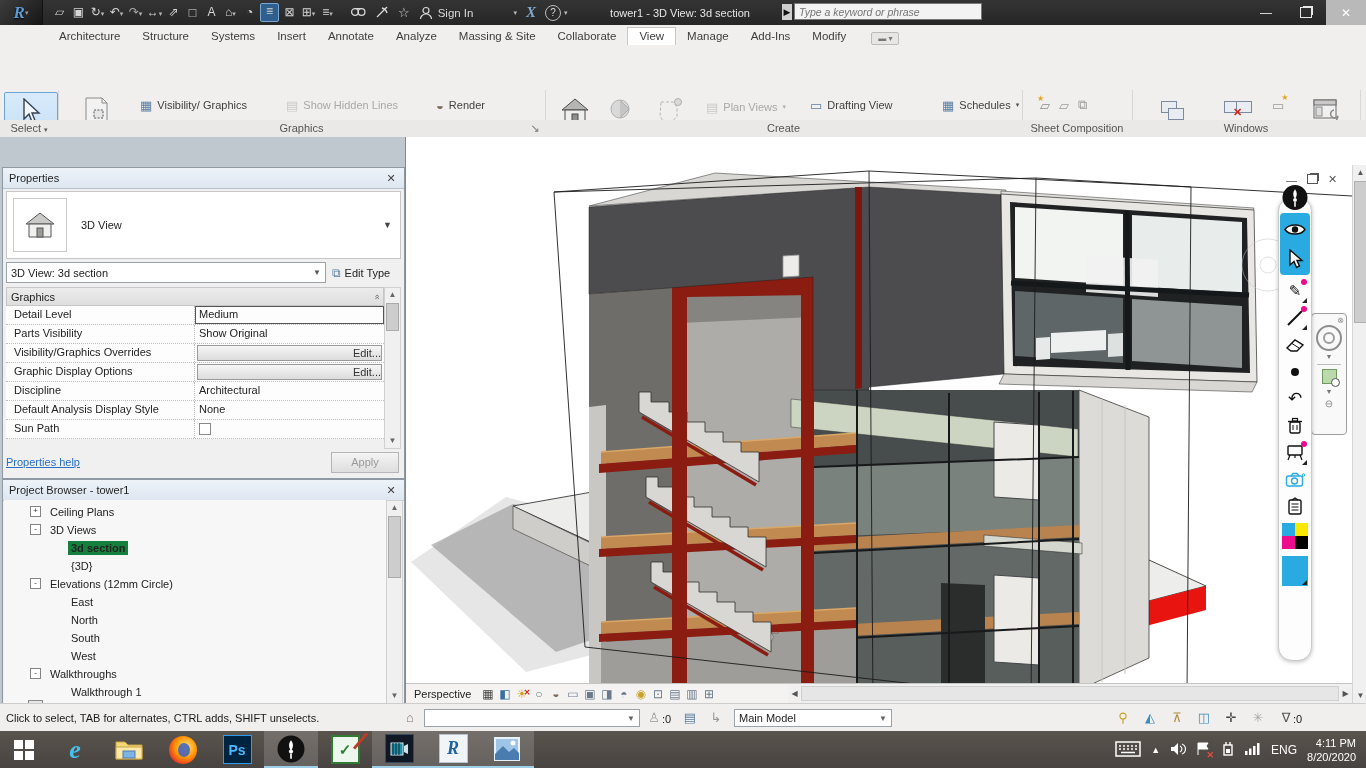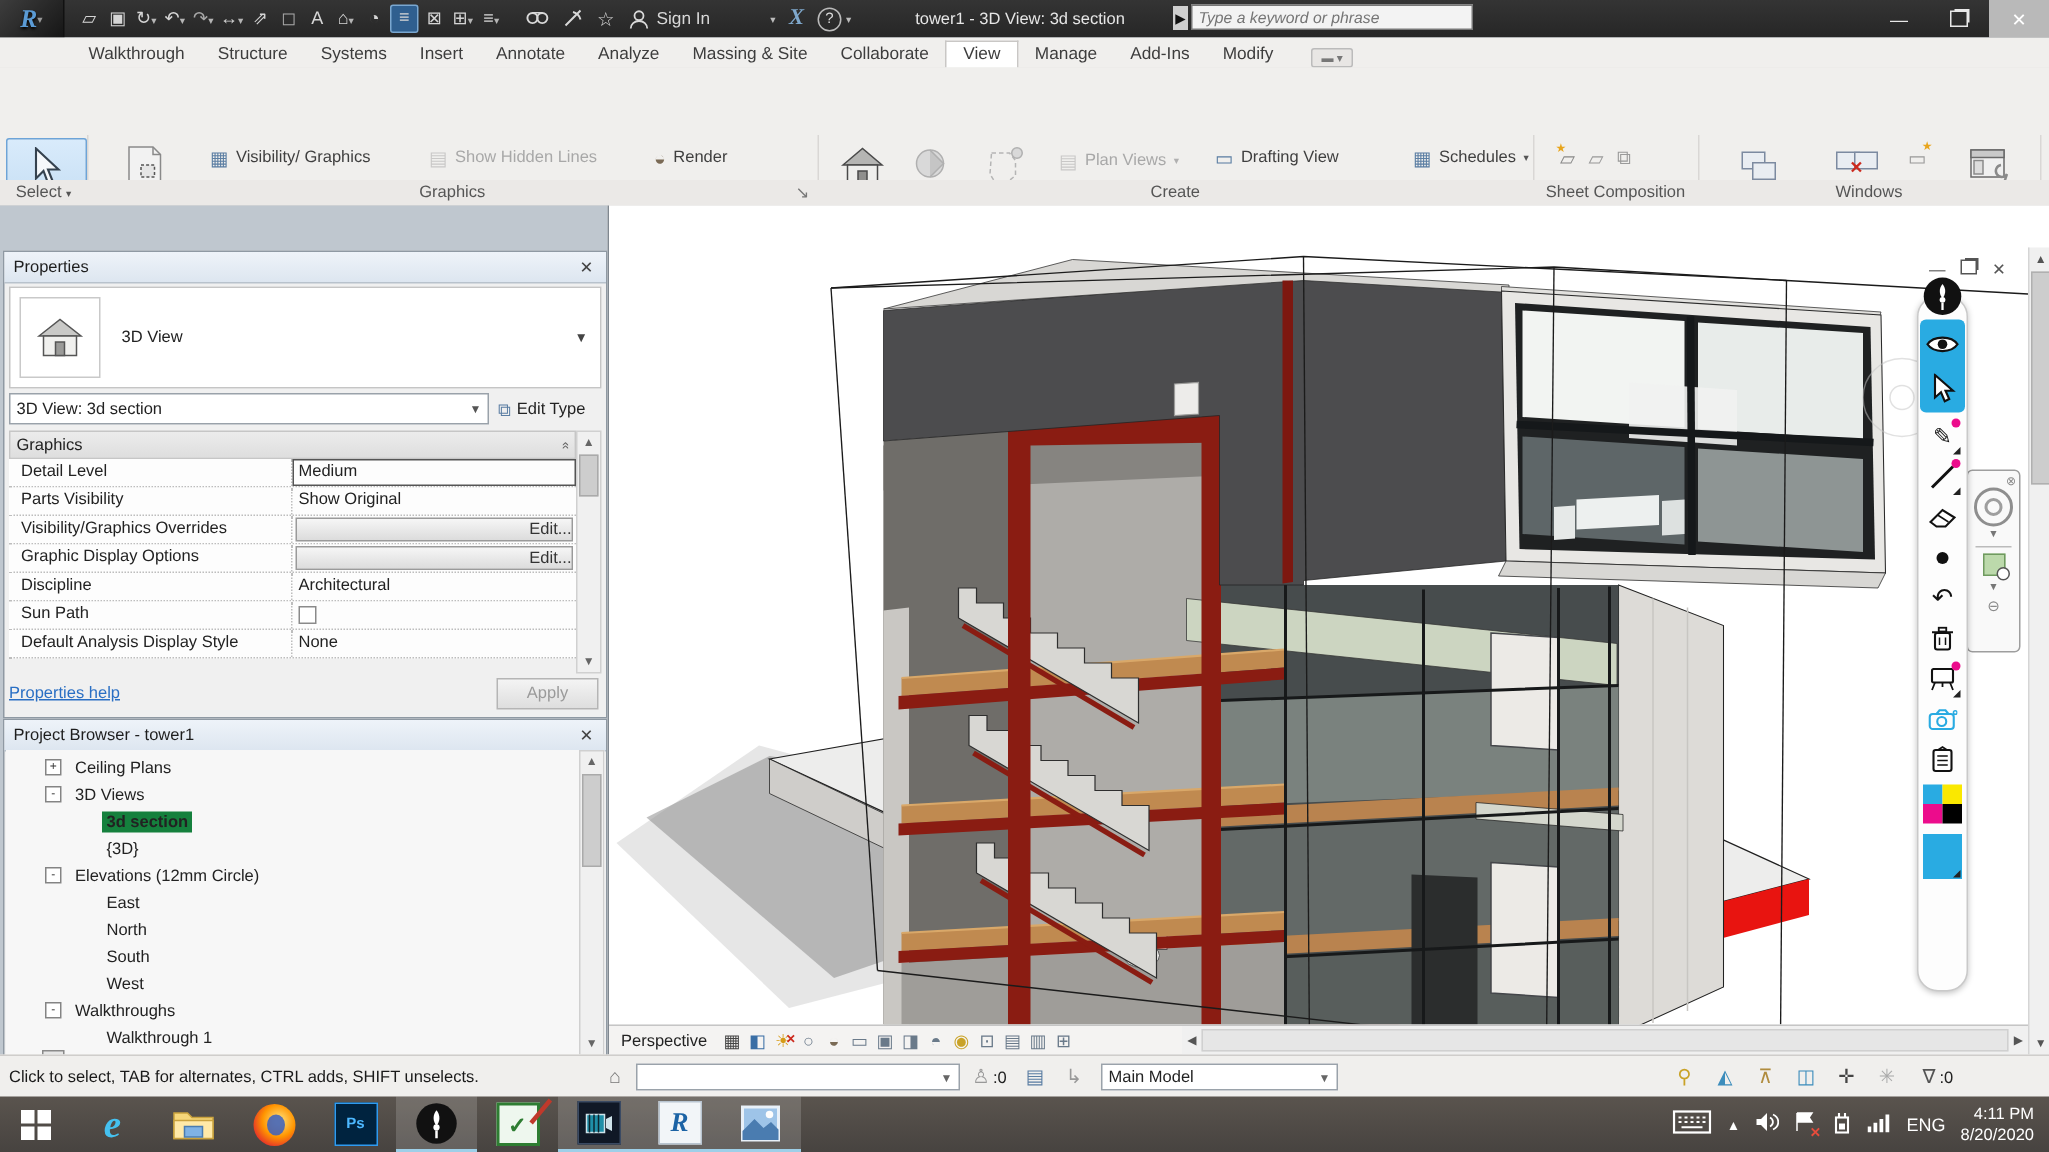--- a/index.html
+++ b/index.html
@@ -177,21 +177,21 @@
       <span class="wbtn">—</span>
       <span class="wbtn">
           <span class="restorebox"></span>
         </span>
       <span class="wbtn close">✕</span>
     </div>
   </div>
 
   <div id="tabrow">
     <span style="width:48px"></span>
-    <span class="rtab">Walkthrough</span>
+    <span class="rtab">Architecture</span>
     <span class="rtab">Structure</span>
     <span class="rtab">Systems</span>
     <span class="rtab">Insert</span>
     <span class="rtab">Annotate</span>
     <span class="rtab">Analyze</span>
     <span class="rtab">Massing &amp; Site</span>
     <span class="rtab">Collaborate</span>
     <span class="rtab active">View</span>
     <span class="rtab">Manage</span>
     <span class="rtab">Add-Ins</span>
@@ -441,26 +441,26 @@
             <span class="pl">Graphic Display Options</span>
             <span class="pv">
               <span class="editbtn">Edit...</span>
             </span>
           </div>
         <div class="prow">
             <span class="pl">Discipline</span>
             <span class="pv">Architectural</span>
           </div>
         <div class="prow">
+            <span class="pl">Default Analysis Display Style</span>
+            <span class="pv">None</span>
+          </div>
+        <div class="prow">
             <span class="pl">Sun Path</span>
             <span class="pv"><span class="chk"></span></span>
-          </div>
-        <div class="prow">
-            <span class="pl">Default Analysis Display Style</span>
-            <span class="pv">None</span>
           </div>
       </div>
       <div class="vsb" style="top:119px;height:160px">
         <div class="ar">▲</div>
         <div class="th" style="top:15px;height:26px"></div>
         <div class="ar" style="position:absolute;bottom:0;left:0;right:0">▼</div>
       </div>
       <div id="prophelp">
         <a>Properties help</a>
         <span id="applybtn">Apply</span>
@@ -789,21 +789,21 @@
           <path d="M1,9 h26 v12 h-26 Z" fill="#ffe9a8" stroke="#c9a23e"></path>
           <rect x="8" y="13" width="12" height="7" fill="#7fb2e5" stroke="#4a7cb0"></rect>
         </svg>
     </div>
     <div class="tcell">
       <span style="width:28px;height:28px;border-radius:50%;background:radial-gradient(circle at 60% 40%,#ffd567 10%,#ff9500 45%,#e3272e 80%);display:inline-block;position:relative">
           <span style="position:absolute;left:9px;top:7px;width:12px;height:14px;border-radius:50%;background:#3a5fbf;opacity:.85"></span>
         </span>
     </div>
     <div class="tcell">
-      <span style="width:27px;height:27px;background:#00233f;border:1.5px solid #2f9bf0;display:flex;align-items:center;justify-content:center;color:#4db8ff;font-weight:bold;font-size:10px">Ps</span>
+      <span style="width:27px;height:27px;background:#00233f;border:1.5px solid #2f9bf0;display:flex;align-items:center;justify-content:center;color:#4db8ff;font-weight:bold;font-size:14px">Ps</span>
     </div>
     <div class="tcell active">
       <svg width="28" height="28" viewBox="0 0 27 27">
           <circle cx="13.5" cy="13.5" r="13" fill="#111"></circle>
           <path d="M13.5,5 C16,8 16,12 13.5,15 C11,12 11,8 13.5,5 Z" fill="#fff"></path>
           <circle cx="13.5" cy="16" r="2" fill="#fff"></circle>
           <line x1="13.5" y1="18" x2="13.5" y2="23" stroke="#fff" stroke-width="1.6"></line>
         </svg>
     </div>
     <div class="tcell">

